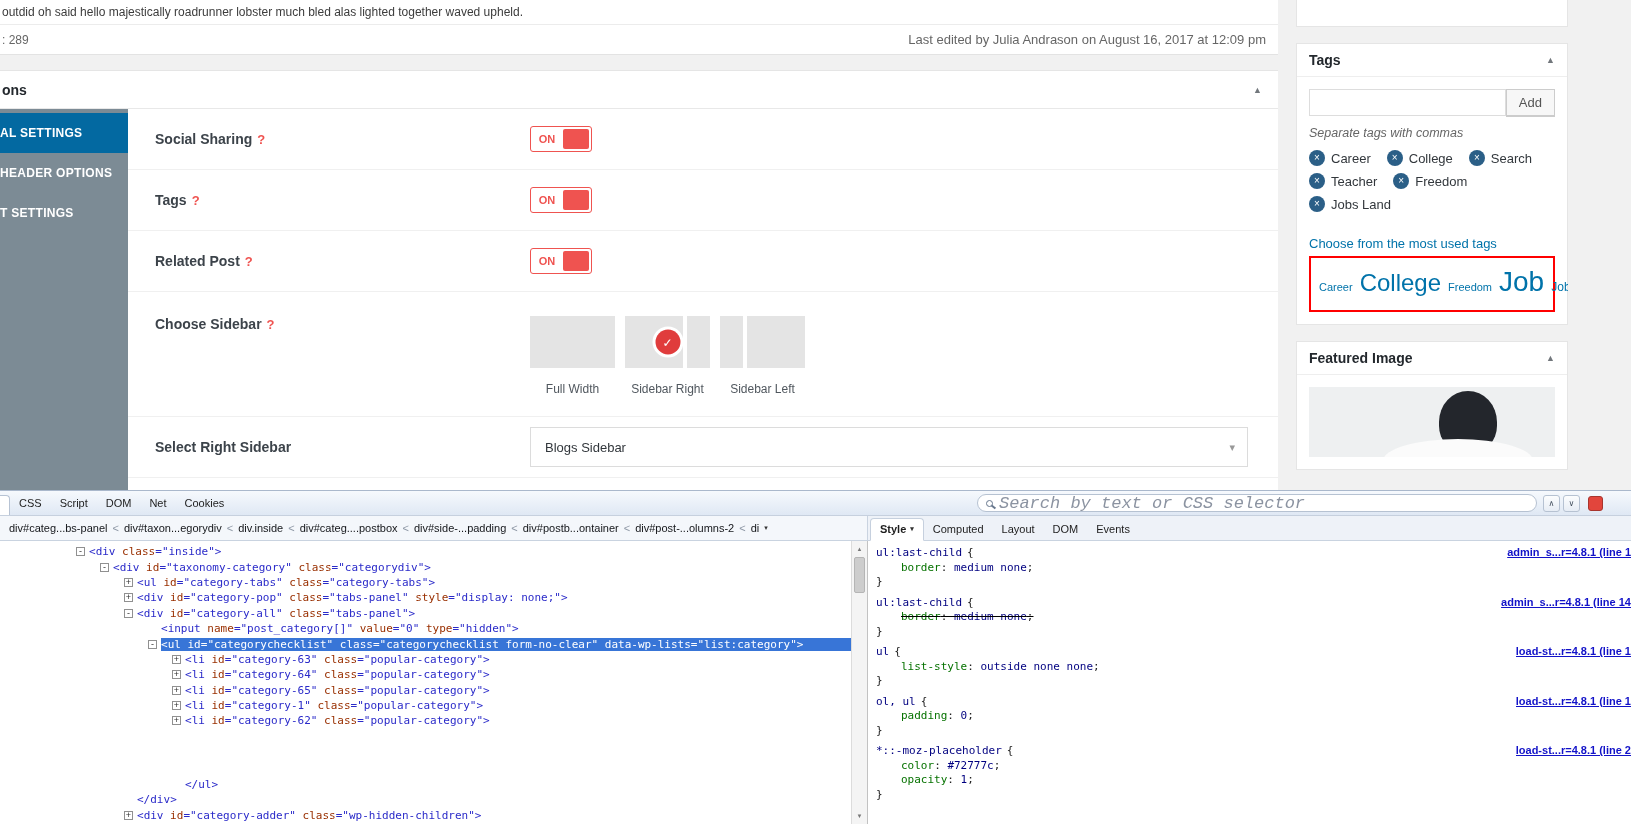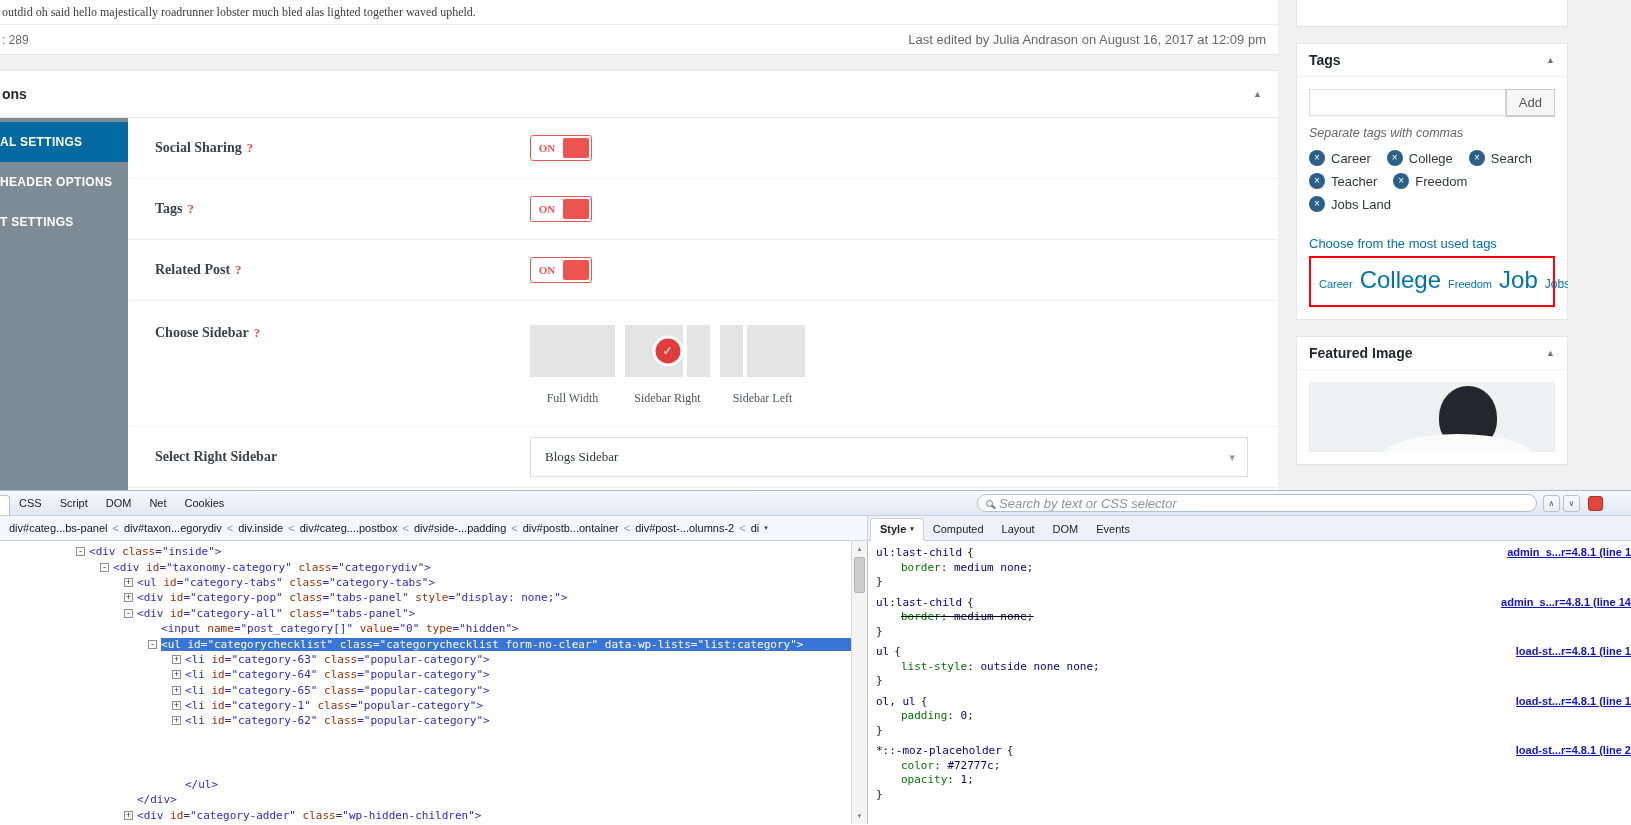--- a/index.html
+++ b/index.html
@@ -3,39 +3,39 @@
 <meta charset="utf-8">
 <style>
   * { margin:0; padding:0; box-sizing:border-box; }
   body { width:1631px; height:825px; position:relative; overflow:hidden;
          background:#f1f1f1; font-family:"Liberation Sans",sans-serif; }
 
   
   .editor { position:absolute; top:0; left:0; width:1278px; height:55px; background:#fff;
             border-bottom:1px solid #e3e3e3; }
   .editor-text { height:25px; line-height:24px; padding-left:2px; white-space:nowrap; overflow:hidden;
-                 font-family:Liberation Serif, serif; font-size:12px; color:#3c3c3c;
+                 font-family:Liberation Sans, sans-serif; font-size:12px; color:#3c3c3c;
                  border-bottom:1px solid #ececec; }
   .statusbar { height:29px; display:flex; align-items:center; justify-content:space-between;
                padding:0 12px 0 2px; color:#666; font-size:12px; }
   .statusbar .last { font-size:13px; }
 
   
   .options { position:absolute; top:70px; left:0; width:1278px; height:420px; background:#fff;
              border-top:1px solid #e5e5e5; }
-  .options-header { height:47px; display:flex; align-items:center; position:relative;
+  .options-header { height:38px; display:flex; align-items:center; position:relative;
                     border-bottom:1px solid #e8e8e8; padding-left:2px;
                     font-size:14px; font-weight:600; color:#23282d; }
   .options-header .collapse { position:absolute; right:16px; font-size:9px; color:#72777c; }
   .options-body { position:relative; height:386px; overflow:hidden; }
   .options-sidebar { position:absolute; left:0; top:0; bottom:0; width:128px; background:#7c8b95; padding-top:4px; }
   .opt-tab { height:40px; display:flex; align-items:center; color:#fff; font-size:12px;
              font-weight:bold; letter-spacing:.3px; cursor:pointer; }
   .opt-tab.active { background:#0369a1; }
-  .options-main { margin-left:128px;font-family:Liberation Serif, serif; }
+  .options-main { margin-left:128px; }
   .opt-row { display:flex; align-items:center; padding-left:27px; min-height:61px;
              border-bottom:1px solid #f0f0f0; }
   .opt-label { width:375px; font-size:14px; font-weight:bold; color:#3c434a; }
   .help { color:#ef5350; font-weight:bold; margin-left:5px; font-size:13px; cursor:pointer; }
   .toggle { width:62px; height:26px; border:1px solid #ef5350; border-radius:3px; background:#fff;
             display:flex; align-items:center; cursor:pointer; }
   .toggle-on { flex:1; text-align:center; color:#ef5350; font-size:11px; font-weight:bold; }
   .toggle-knob { width:26px; height:20px; background:#ef5350; border-radius:2px; margin-right:2px; }
   .opt-row.tall { align-items:flex-start; padding-top:24px; padding-bottom:20px; }
   .sb-options { display:flex; gap:10px; }
@@ -86,22 +86,22 @@
              border-bottom:1px solid #c6d0de; display:flex; align-items:center; }
   .fb-tab-partial { width:10px; height:20px; background:#fff; border:1px solid #b7c3d4; border-left:none;
                     border-bottom:none; border-radius:0 4px 0 0; align-self:flex-end; }
   .fb-tab { padding:0 9px; color:#1d1d1d; cursor:pointer; }
   .fb-search { margin-left:auto; width:560px; height:18px; background:#fff; border:1px solid #b6c2d2;
                border-radius:9px; display:flex; align-items:center; padding:0 8px; }
   .mag { width:7px; height:7px; border:1px solid #68788e; border-radius:50%; position:relative;
          margin-right:6px; flex:none; }
   .mag::after { content:""; position:absolute; width:5px; height:2px; background:#68788e; right:-4px;
                 bottom:-2px; transform:rotate(40deg); }
-  .fb-search input { border:none; outline:none; flex:1; font-size:13px; font-style:italic; color:#333;
-                     background:transparent; font-family:Liberation Sans, sans-serif; }
+  .fb-search input { border:none; outline:none; flex:1; font-size:17px; font-style:italic; color:#333;
+                     background:transparent; font-family:Liberation Mono, monospace; }
   .fb-search input::placeholder { color:#8b93a1; font-style:italic; }
   .fb-btn { width:17px; height:17px; margin-left:3px; background:linear-gradient(#fcfdfe,#e7edf5);
             border:1px solid #b6c2d2; border-radius:3px; display:flex; align-items:center;
             justify-content:center; font-size:8px; color:#44505f; cursor:pointer; }
   .fb-btn.first { margin-left:6px; }
   .fb-close { width:15px; height:15px; background:#e2453c; border:1px solid #a8352e; border-radius:3px;
               margin:0 28px 0 8px; cursor:pointer; }
   .fb-row2 { height:25px; display:flex; background:#eef2f8; border-bottom:1px solid #c9d3e0; }
   .fb-crumbs { width:868px; display:flex; align-items:center; height:100%; padding-left:6px;
                white-space:nowrap; overflow:hidden; border-right:1px solid #c9d3e0; background:#f4f7fb; }
@@ -271,21 +271,21 @@
           <div class="chip">
             <span class="chip-x">×</span>
             <span>Freedom</span>
           </div>
           <div class="chip">
             <span class="chip-x">×</span>
             <span>Jobs Land</span>
           </div>
         </div>
       <div class="mostused">Choose from the most used tags</div>
-      <div class="cloudbox" id="tag-cloud"><span class="cloud-tag" style="font-size: 11px;">Career</span><span class="cloud-tag" style="font-size: 24px;">College</span><span class="cloud-tag" style="font-size: 11px;">Freedom</span><span class="cloud-tag" style="font-size: 24px;">Job</span><span class="cloud-tag" style="font-size: 12px;">Jobs</span></div>
+      <div class="cloudbox" id="tag-cloud"><span class="cloud-tag" style="font-size: 11px;">Career</span><span class="cloud-tag" style="font-size: 24px;">College</span><span class="cloud-tag" style="font-size: 11px;">Freedom</span><span class="cloud-tag" style="font-size: 28px;">Job</span><span class="cloud-tag" style="font-size: 12px;">Jobs</span></div>
     </div>
   </div>
 
   <div class="metabox">
     <div class="mb-header">
       <span>Featured Image</span>
       <span class="mb-arrow">▲</span>
     </div>
     <div class="fimg">
       <div class="head"></div>

